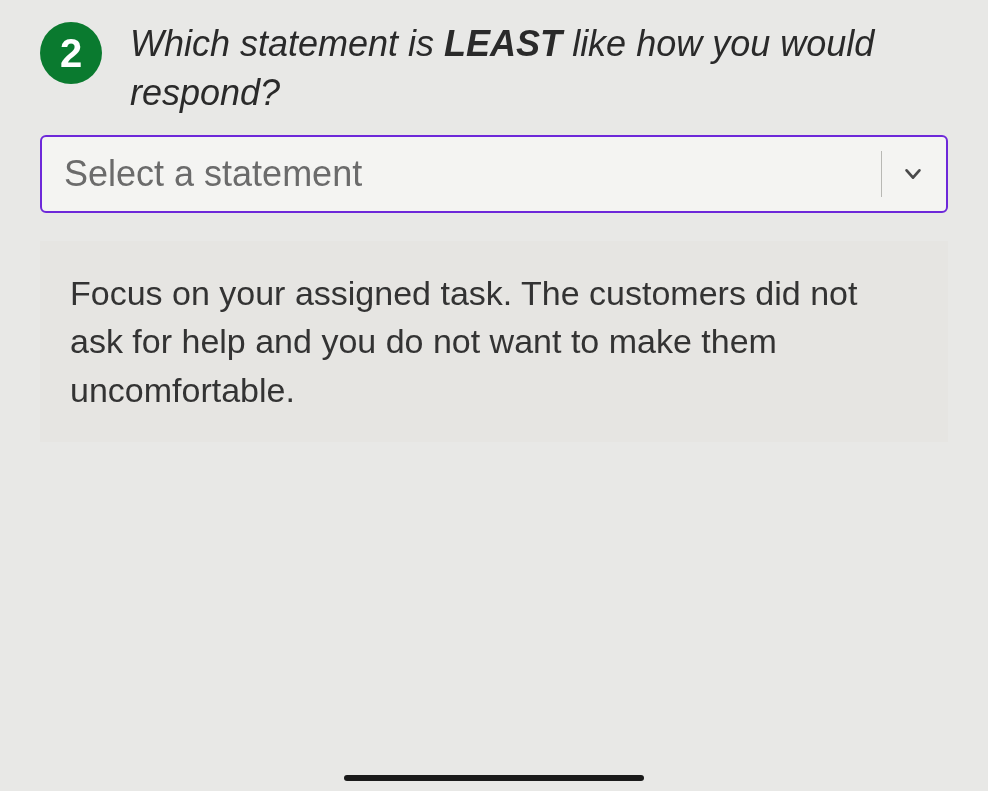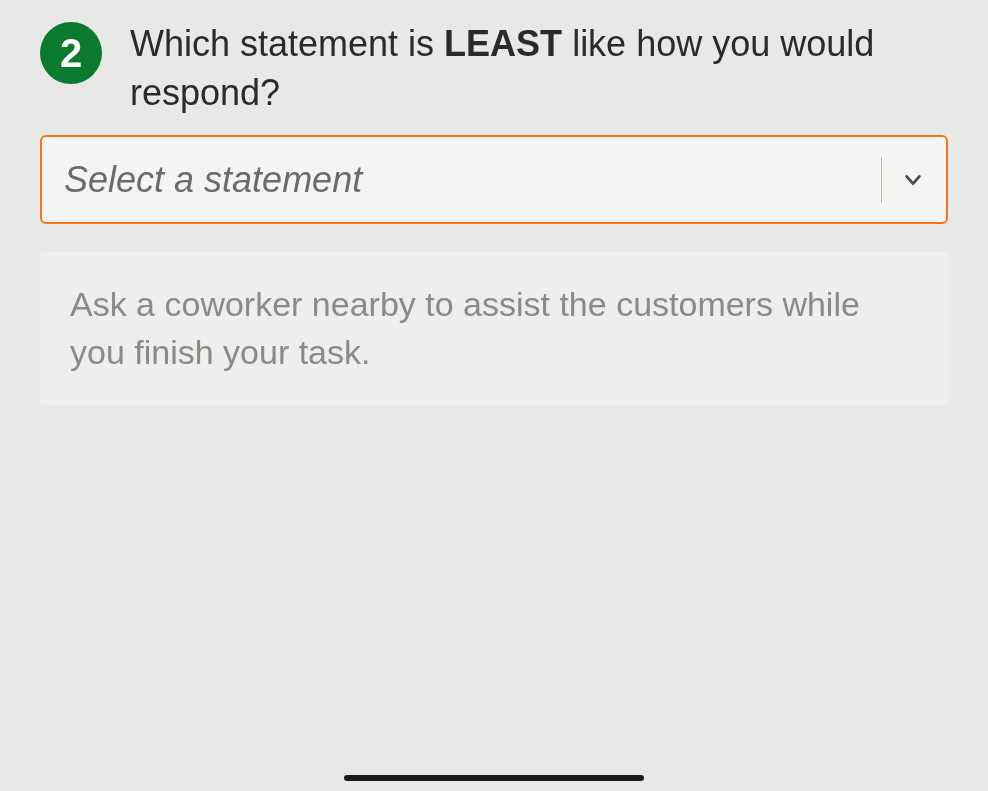--- a/index.html
+++ b/index.html
@@ -32,34 +32,34 @@
     align-items: center;
     justify-content: center;
     flex-shrink: 0;
     margin-top: 2px;
   }
   .question-text {
     font-size: 36px;
     line-height: 1.35;
     color: #2a2a2a;
     font-weight: 400;
+    font-style: italic;
   }
   .question-text .bold { font-weight: 700; }
   .select-box {
-    border: 2px solid #f97316;
+    border: 2px solid #6d28d9;
     border-radius: 6px;
     background: #f4f4f2;
-    height: 89px;
+    height: 78px;
     display: flex;
     align-items: center;
     justify-content: space-between;
     padding: 0 8px 0 22px;
     margin-bottom: 28px;
     cursor: pointer;
-    font-style: italic;
   }
   .select-placeholder {
     font-size: 36px;
     color: #6b6b6b;
   }
   .select-arrow-wrap {
     border-left: 1px solid #b8b8b4;
     height: 46px;
     display: flex;
     align-items: center;
@@ -122,20 +122,20 @@
   <div class="select-box">
     <span class="select-placeholder">Select a statement</span>
     <div class="select-arrow-wrap">
       <svg class="chevron" viewBox="0 0 24 24">
         <path d="M5 8 L12 16 L19 8"></path>
       </svg>
     </div>
   </div>
 
   <div class="options">
-    <div class="option faded">
-      <span>Ask a coworker nearby to assist the customers while you finish your task.</span>
+    <div class="option alt">
+      <span>Focus on your assigned task. The customers did not ask for help and you do not want to make them uncomfortable.</span>
     </div>
   </div>
 
 </div>
 
 <div class="home-indicator"></div>
 
 </body></html>

